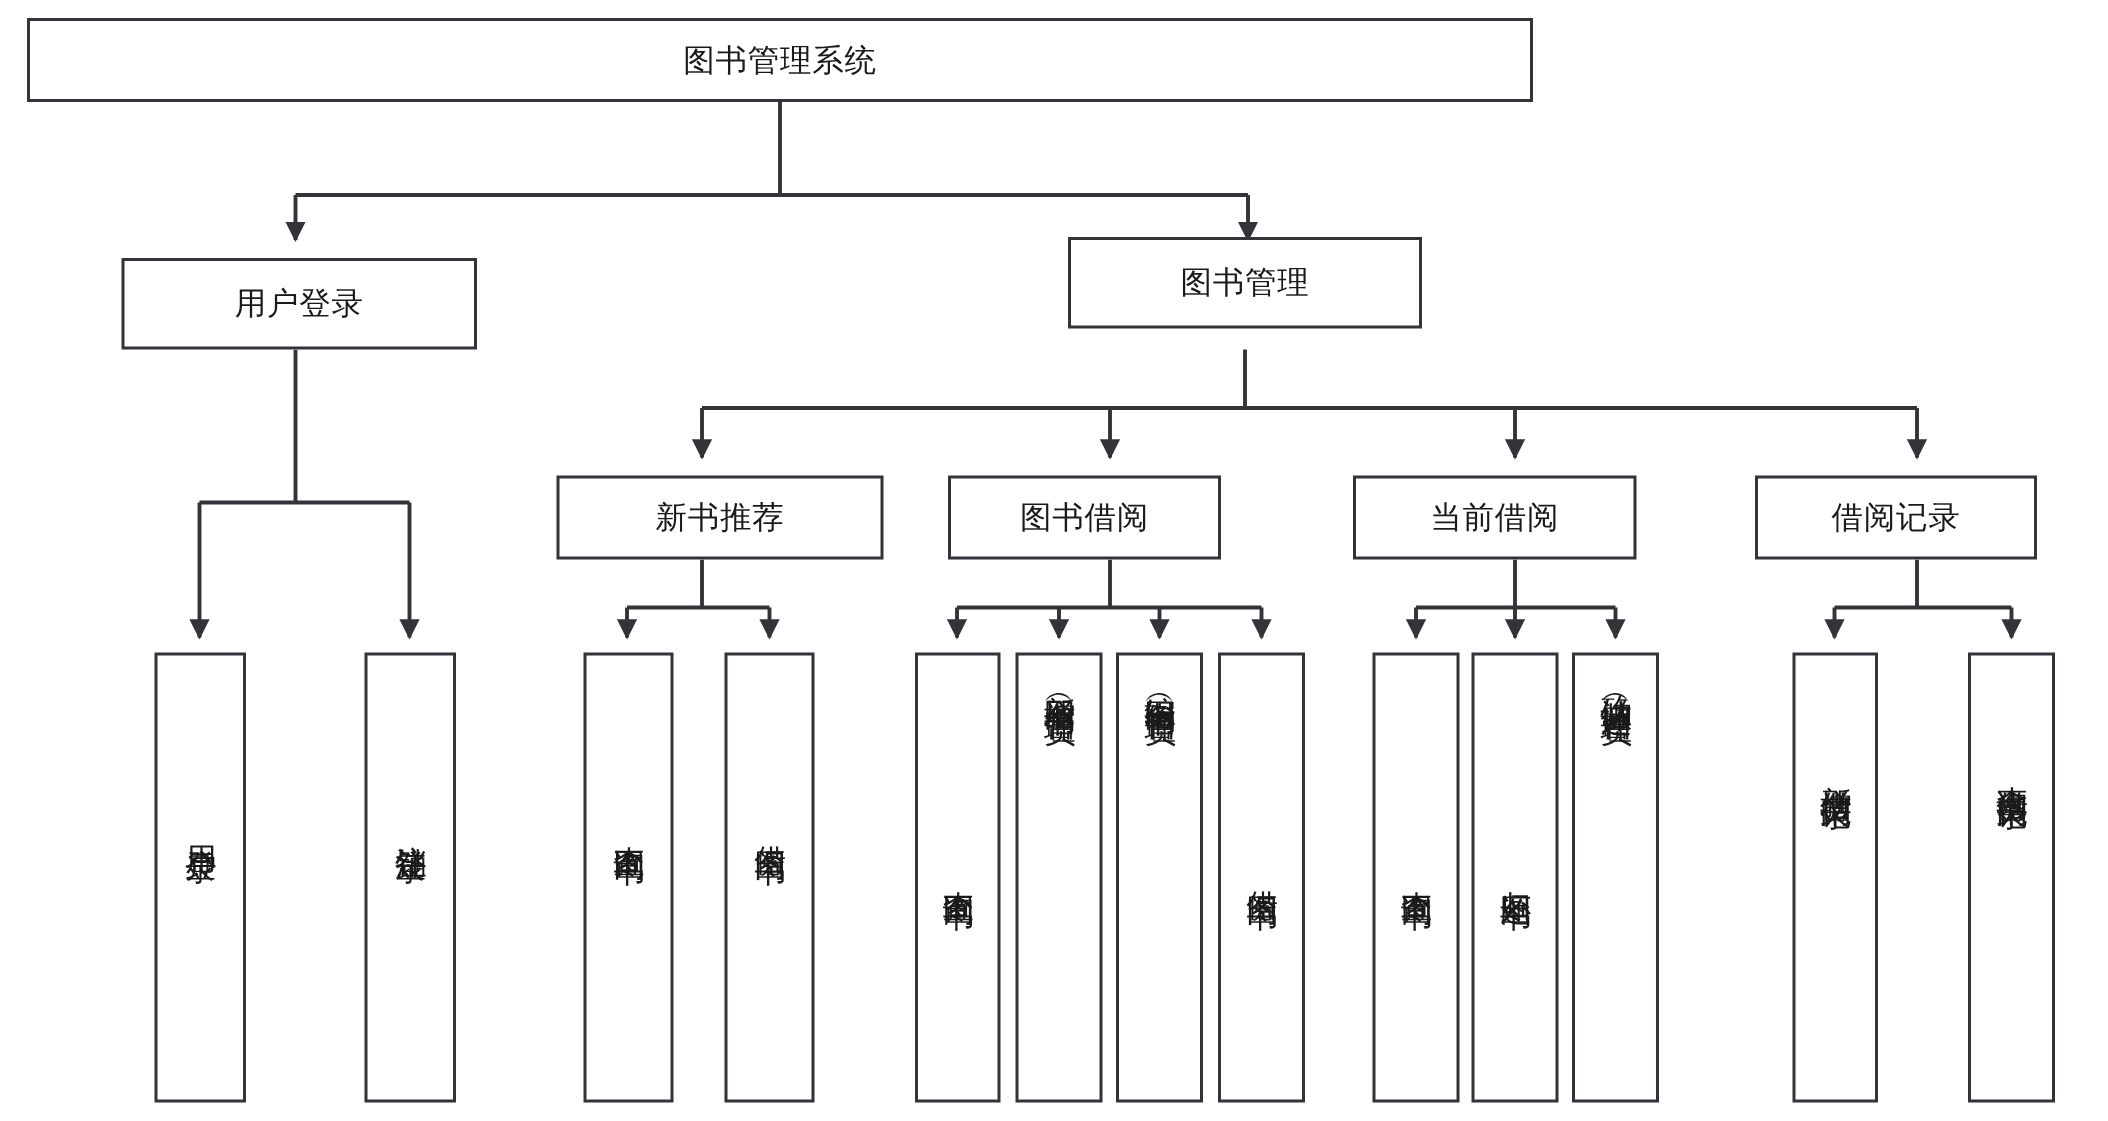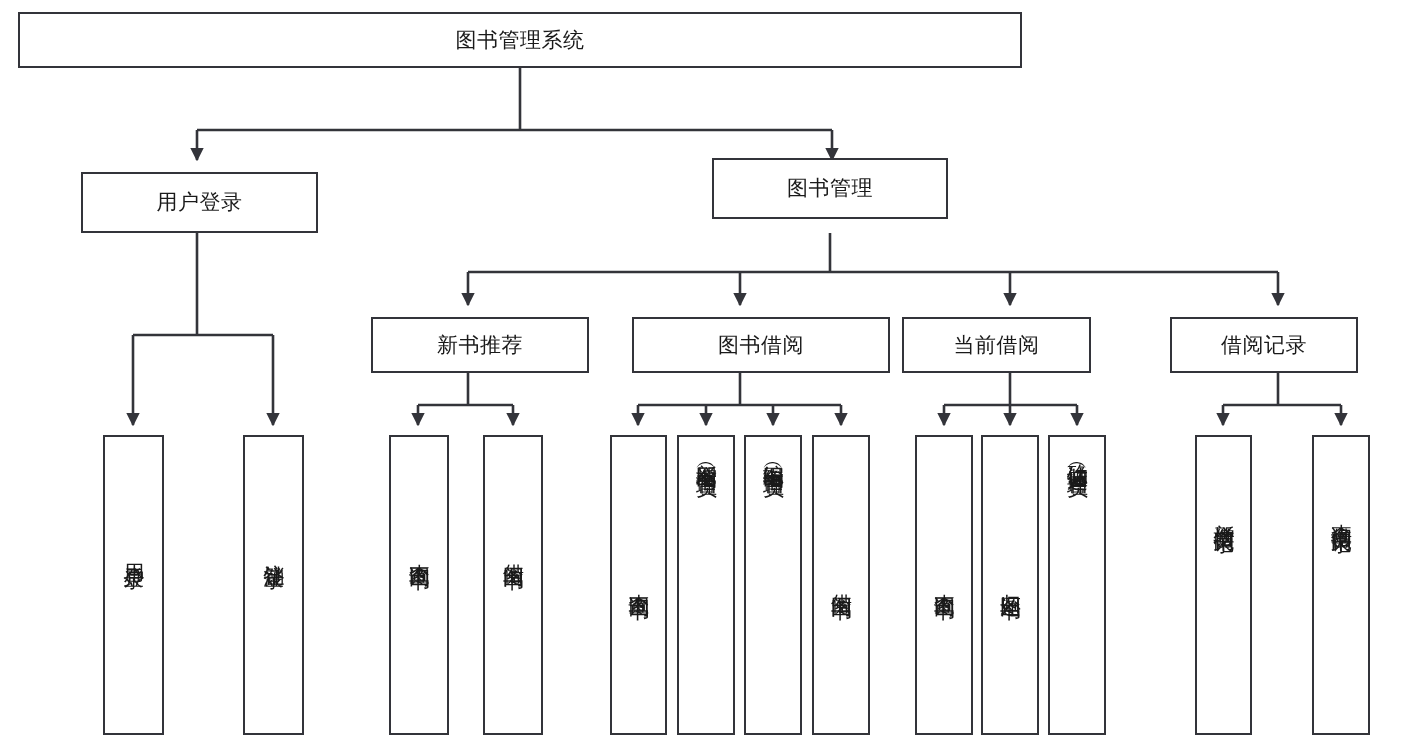--- a/index.html
+++ b/index.html
@@ -142,21 +142,21 @@
   </div>
 
   <div class="node horizontal" style="left:712px; top:158px; width:236px; height:61px;">
     <span class="label">图书管理</span>
   </div>
 
   <div class="node horizontal" style="left:360px; top:317px; width:218px; height:56px;margin-left:11px;">
     <span class="label">新书推荐</span>
   </div>
 
-  <div class="node horizontal" style="left:632px; top:317px; width:258px; height:56px;">
+  <div class="node horizontal" style="left:632px; top:317px; width:182px; height:56px;">
     <span class="label">图书借阅</span>
   </div>
 
   <div class="node horizontal" style="left:902px; top:317px; width:189px; height:56px;">
     <span class="label">当前借阅</span>
   </div>
 
   <div class="node horizontal" style="left:1170px; top:317px; width:188px; height:56px;">
     <span class="label">借阅记录</span>
   </div>

